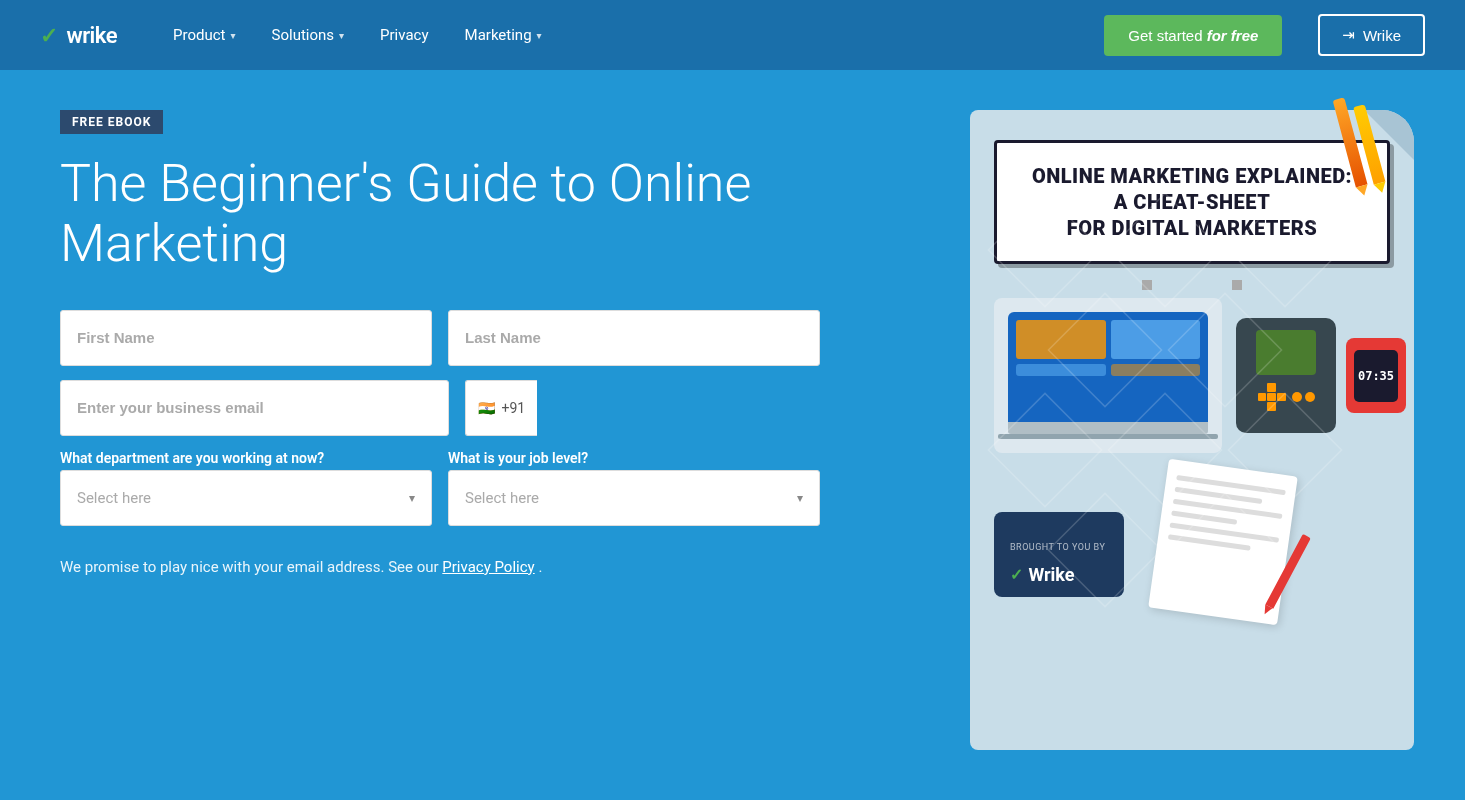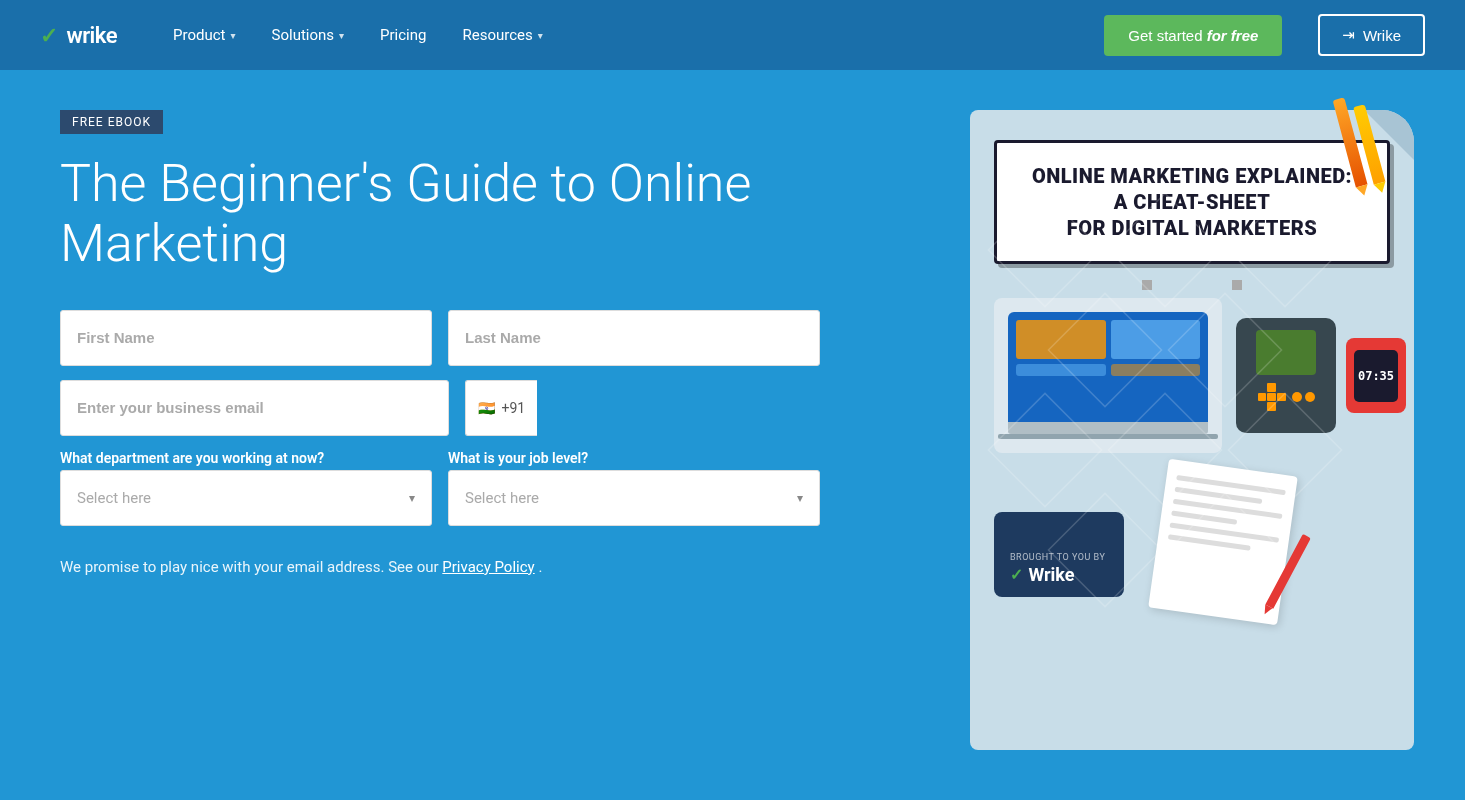--- a/index.html
+++ b/index.html
@@ -91,21 +91,21 @@
       color: white;
       position: relative;
       z-index: 2;
     }
 
     .free-ebook-badge {
       display: inline-block;
       background: #2c4a6e;
       color: white;
       font-size: 12px;
-      font-weight: 400;
+      font-weight: 700;
       padding: 5px 12px;
       letter-spacing: 1px;
       margin-bottom: 20px;
       text-transform: uppercase;
     }
 
     .headline {
       font-size: 52px;
       font-weight: 300;
       line-height: 1.15;
@@ -300,24 +300,24 @@
   </div>
   <a class="nav-item">
     <span>Product</span>
     <span class="chevron">▾</span>
   </a>
   <a class="nav-item">
     <span>Solutions</span>
     <span class="chevron">▾</span>
   </a>
   <a class="nav-item">
-    <span>Pricing</span>
+    <span>Privacy</span>
   </a>
   <a class="nav-item">
-    <span>Resources</span>
+    <span>Marketing</span>
     <span class="chevron">▾</span>
   </a>
   <div class="nav-spacer"></div>
   <button class="btn-get-started">
     <span>Get started </span><em>for free</em>
   </button>
   <button class="btn-login">
     <span>⇥</span>
     <span>Wrike</span>
   </button>
@@ -457,21 +457,21 @@
               <span>07:35</span>
             </div>
           </div>
         </div>
       </div>
 
       <div style="position:absolute;bottom:165px;right:135px;width:55px;height:55px;background:#4e342e;border-radius:50%;display:flex;align-items:center;justify-content:center;font-size:22px;">☕</div>
 
       <div style="display:flex;gap:14px;align-items:flex-end;">
 
-        <div style="background:#1e3a5f;border-radius:8px;padding:12px 16px;width:130px;height:85px;display:flex;flex-direction:column;justify-content:flex-end;gap:2px;">
+        <div style="background:#1e3a5f;border-radius:8px;padding:12px 16px;width:130px;height:85px;display:flex;flex-direction:column;justify-content:flex-end;gap:12px;">
           <div style="color:rgba(255,255,255,0.65);font-size:9px;text-transform:uppercase;letter-spacing:0.5px;">Brought to you by</div>
           <div style="display:flex;align-items:center;gap:5px;">
             <span style="color:#4caf50;font-size:16px;font-weight:900;">✓</span>
             <span style="color:white;font-size:18px;font-weight:700;">Wrike</span>
           </div>
         </div>
 
         <div style="position:relative;background:white;border-radius:4px;padding:10px;width:130px;height:150px;box-shadow:2px 2px 8px rgba(0,0,0,0.15);transform:rotate(8deg);margin-left:20px;margin-bottom:-20px;">
           <div style="display:flex;flex-direction:column;gap:7px;margin-top:5px;">
             <div style="height:5px;background:#ddd;border-radius:2px;"></div>

